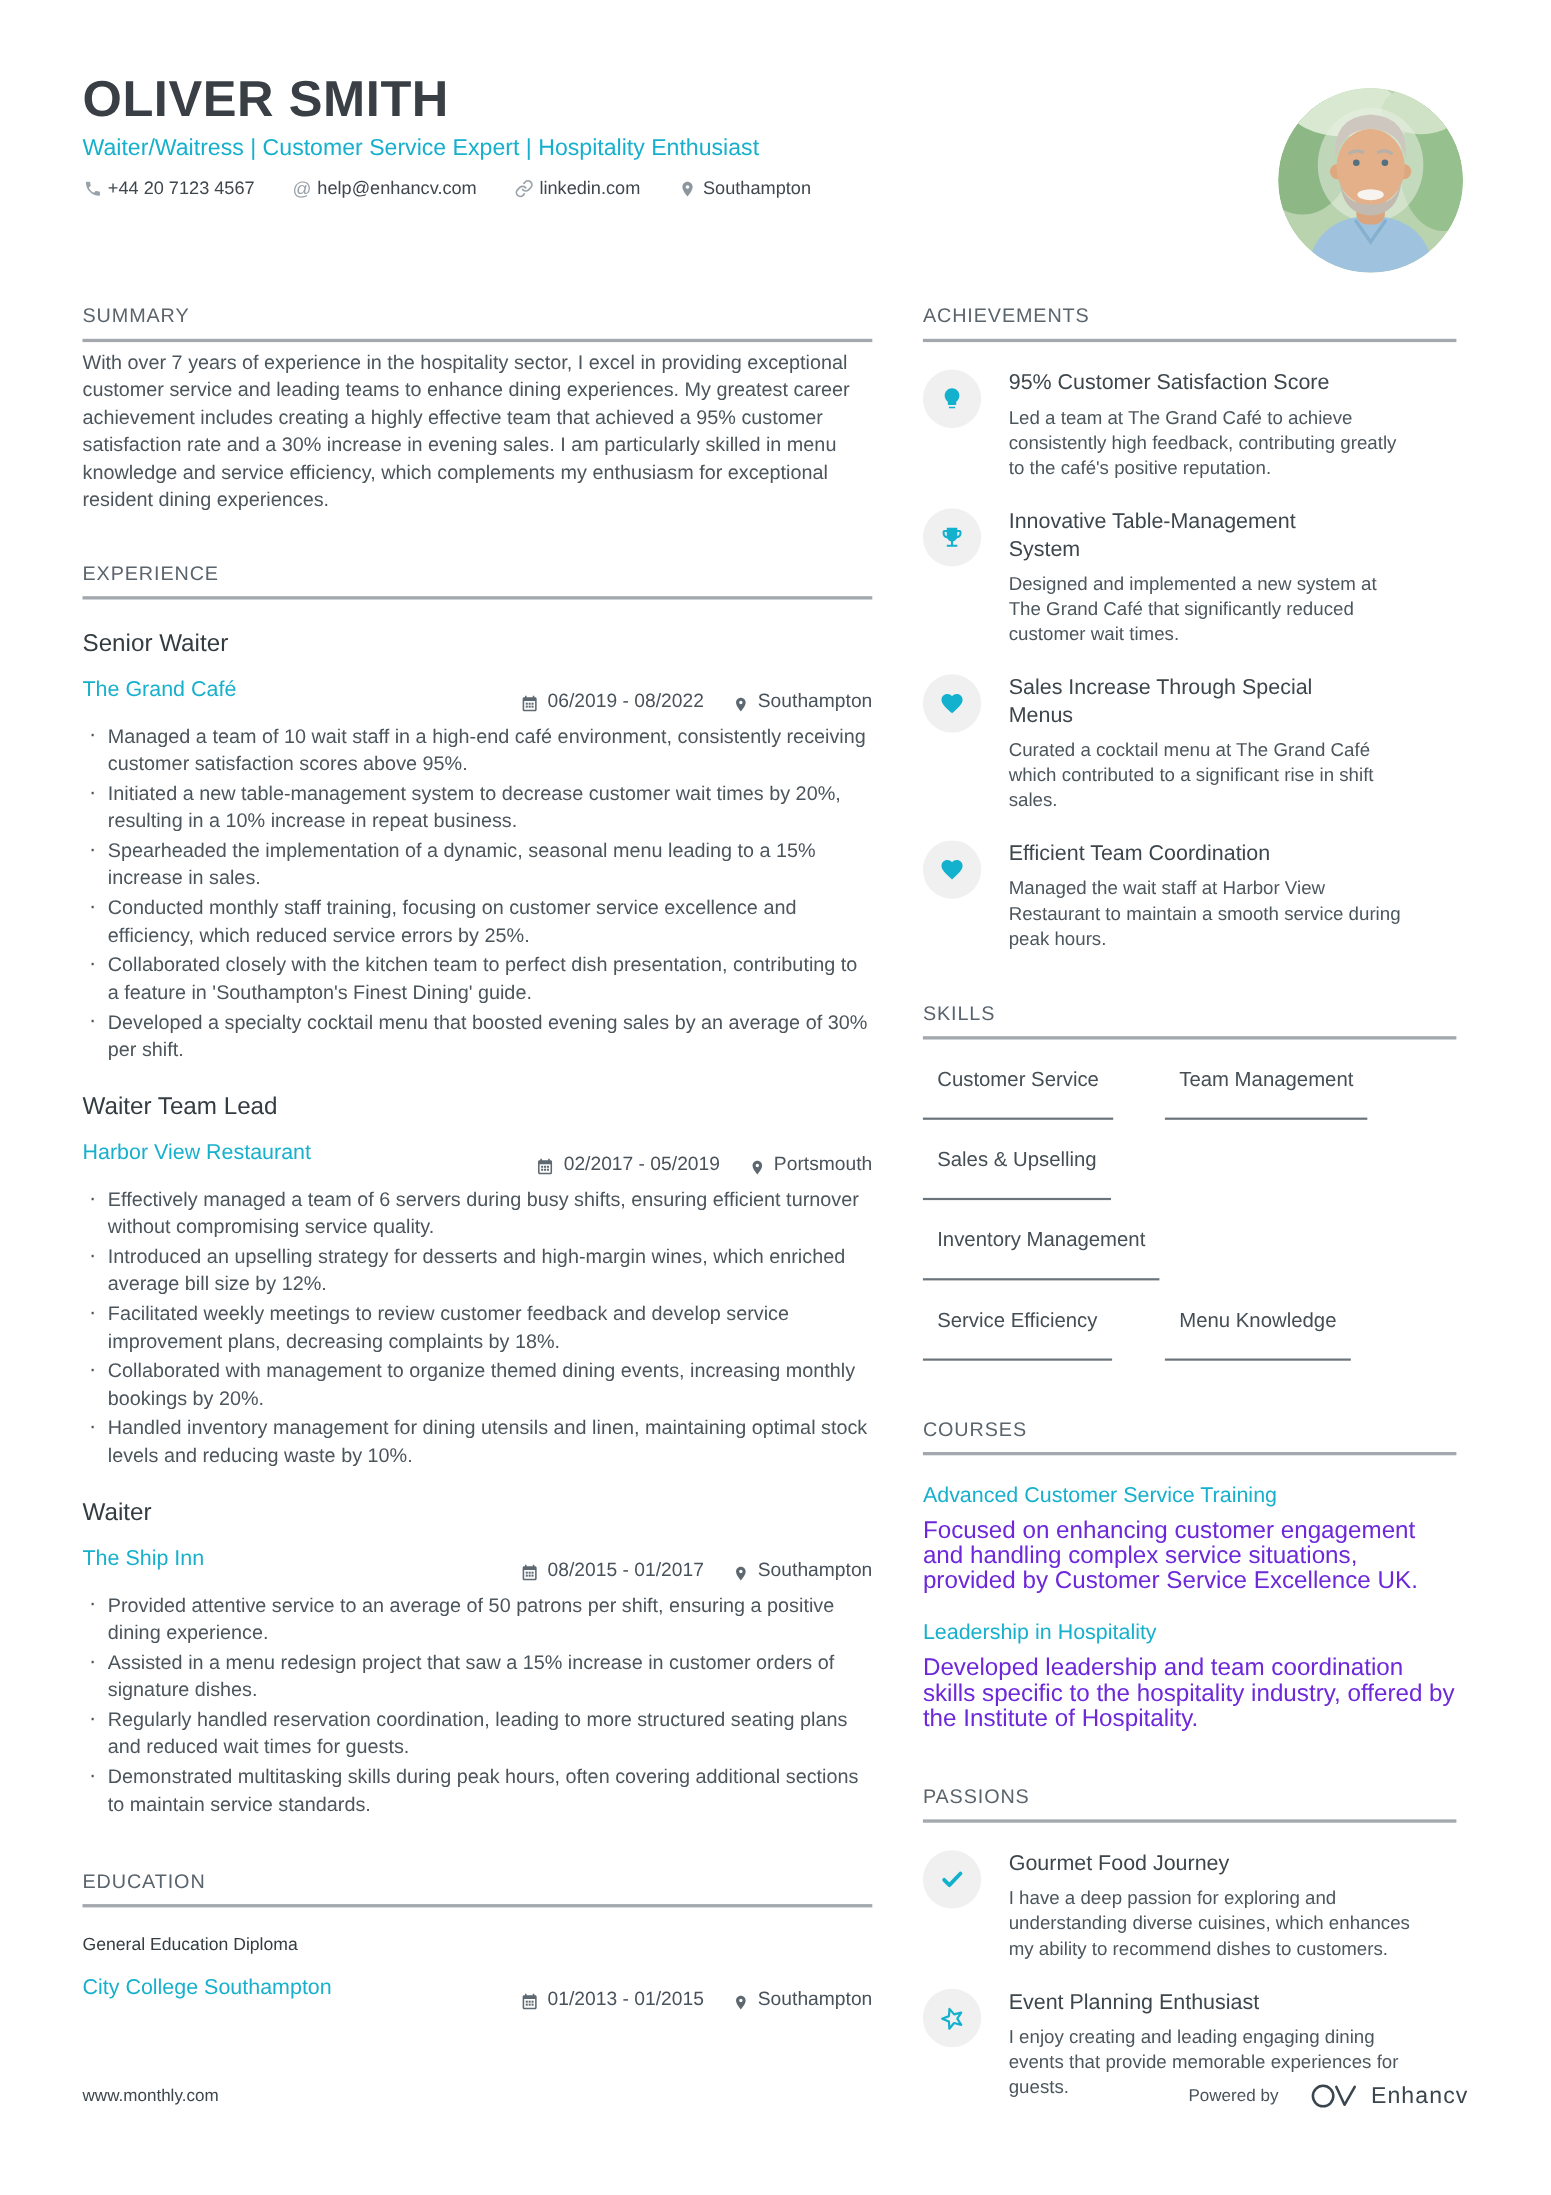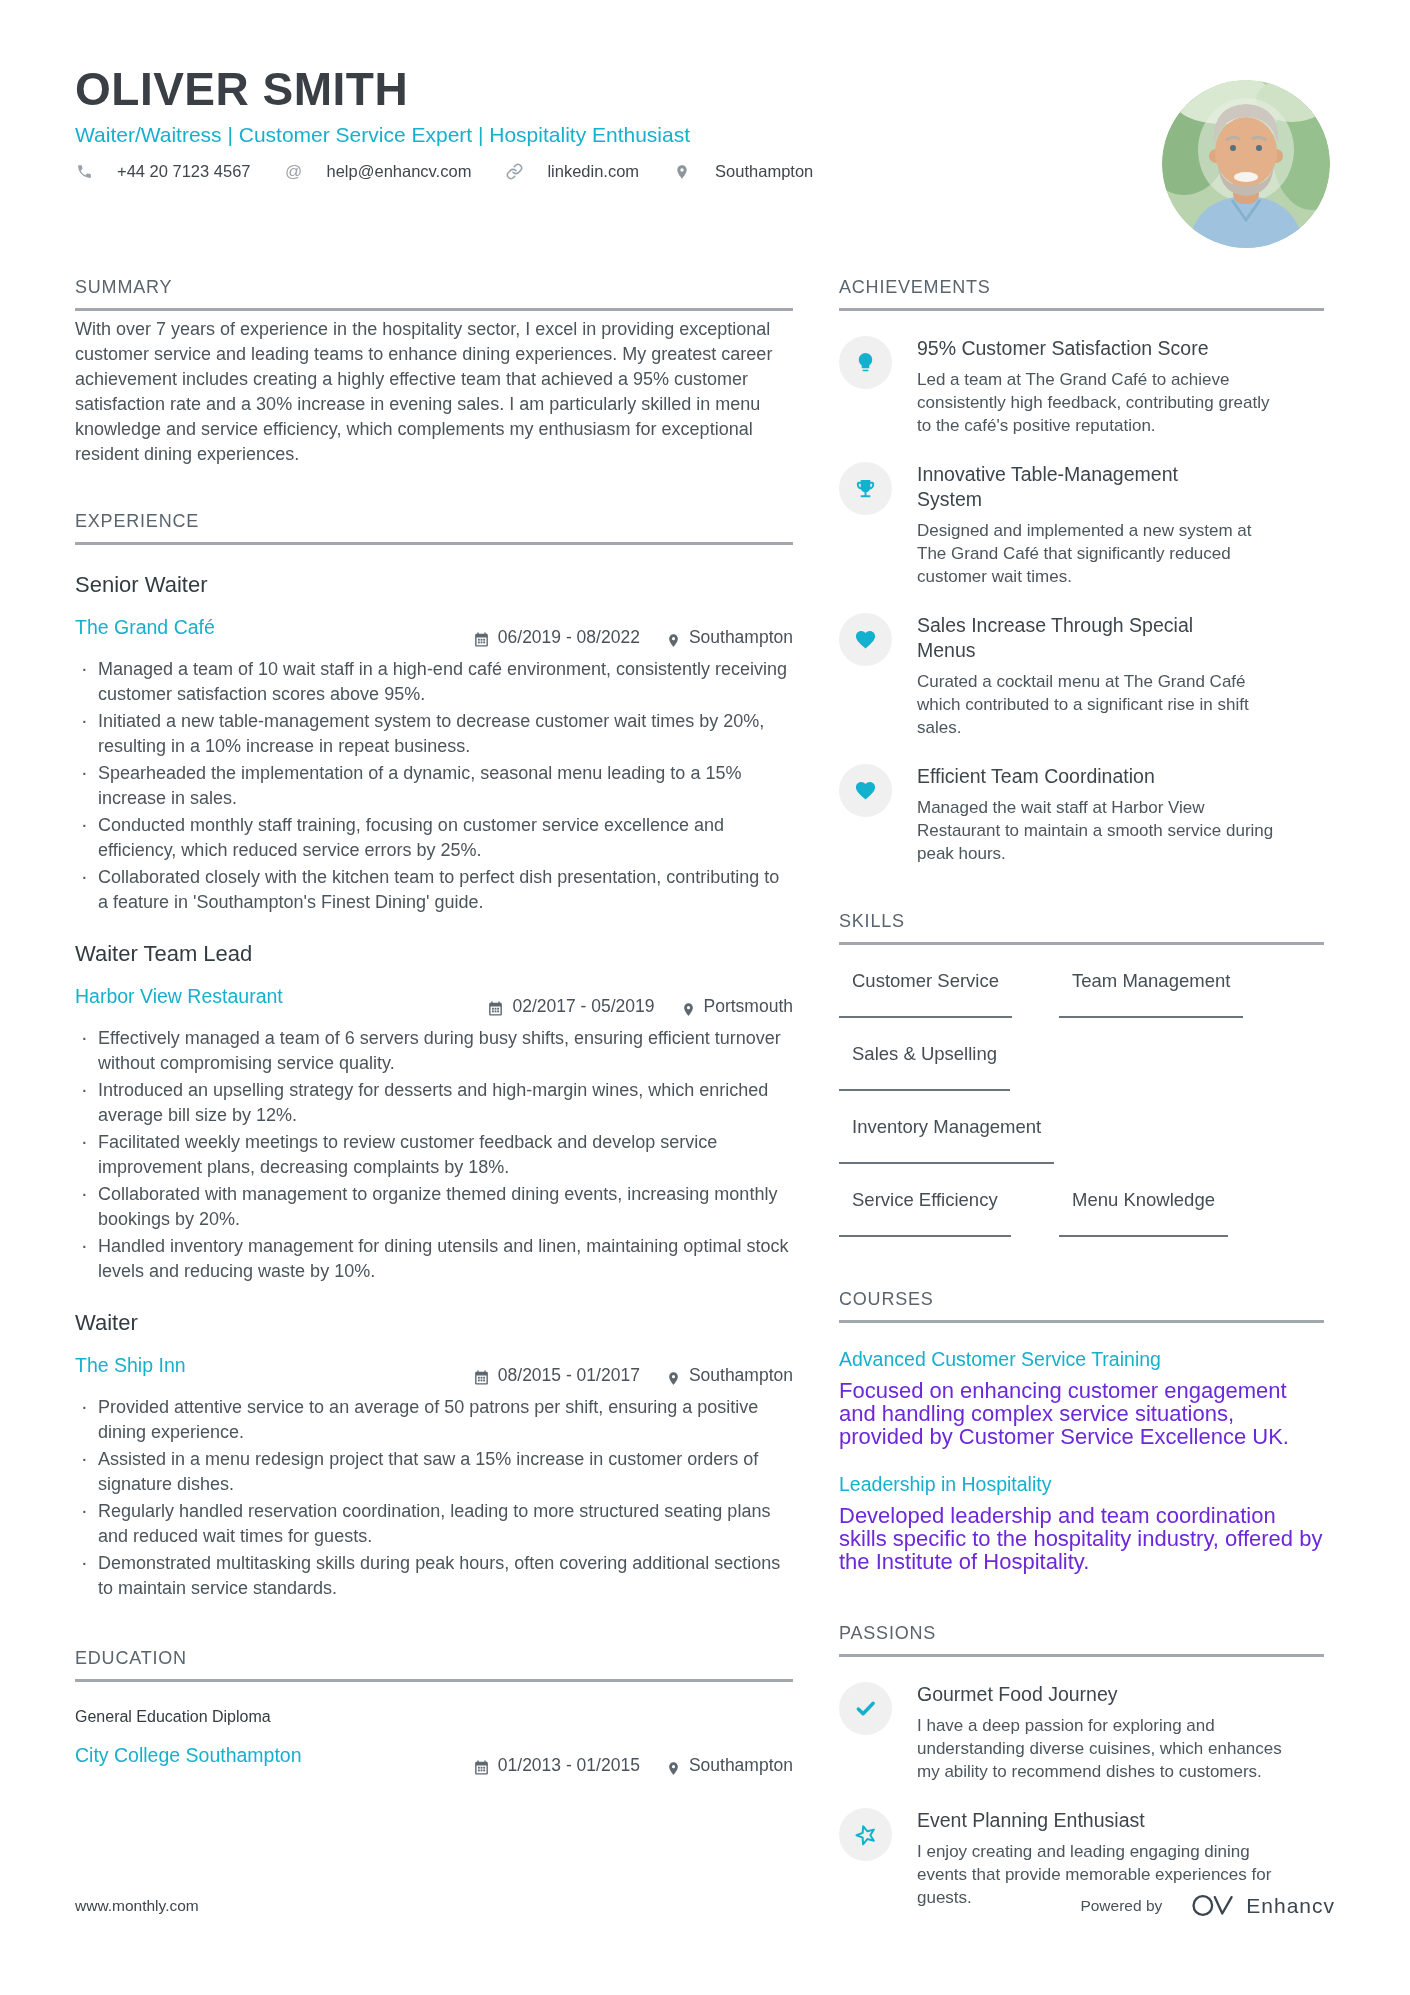--- a/index.html
+++ b/index.html
@@ -4,21 +4,21 @@
 <style>
   * { margin:0; padding:0; box-sizing:border-box; }
   html,body { background:#ffffff; }
   body { font-family:"Liberation Sans", sans-serif; color:#4b555b; }
   .page { position:relative; width:1410px; height:1995px; background:#fff; padding:62px 75px 0 75px; overflow:hidden; }
 
   
   .name { font-size:46px; font-weight:700; color:#393f44; letter-spacing:0.5px; }
   .job-title { font-size:21px; color:#17b0cc; margin-top:7px; }
   .contacts { display:flex; align-items:center; gap:34px; margin-top:15px; font-size:16.5px; color:#3f474c; }
-  .contact { display:flex; align-items:center; gap:24px; }
+  .contact { display:flex; align-items:center; gap:5px; }
   .contact .cicon { display:inline-flex; align-items:center; justify-content:center; width:18px; height:18px; }
   .at-glyph { font-size:17px; color:#9aa2a9; }
 
   .avatar { position:absolute; top:80px; right:80px; width:168px; height:168px; border-radius:50%; overflow:hidden; }
 
   
   .columns { display:grid; grid-template-columns:718px 485px; column-gap:57px; margin-top:96px;gap:46px; }
 
   .sec-heading { font-size:18px; font-weight:400; color:#5a646d; letter-spacing:0.8px; padding-bottom:10px; border-bottom:3px solid #a2a8ad; }
 
@@ -173,20 +173,21 @@
                 <span>Southampton</span>
               </span>
             </span>
           </div>
           <div class="bullets">
             <div class="bullet">Managed a team of 10 wait staff in a high-end café environment, consistently receiving customer satisfaction scores above 95%.</div>
             <div class="bullet">Initiated a new table-management system to decrease customer wait times by 20%, resulting in a 10% increase in repeat business.</div>
             <div class="bullet">Spearheaded the implementation of a dynamic, seasonal menu leading to a 15% increase in sales.</div>
             <div class="bullet">Conducted monthly staff training, focusing on customer service excellence and efficiency, which reduced service errors by 25%.</div>
             <div class="bullet">Collaborated closely with the kitchen team to perfect dish presentation, contributing to a feature in 'Southampton's Finest Dining' guide.</div>
+            <div class="bullet">Developed a specialty cocktail menu that boosted evening sales by an average of 30% per shift.</div>
           </div>
         </div>
 
         <div class="job">
           <div class="role">Waiter Team Lead</div>
           <div class="company-row">
             <span class="company">Harbor View Restaurant</span>
             <span class="meta">
               <span class="meta-item">
                 <svg width="17" height="17" viewBox="0 0 24 24" fill="#5d6871">

